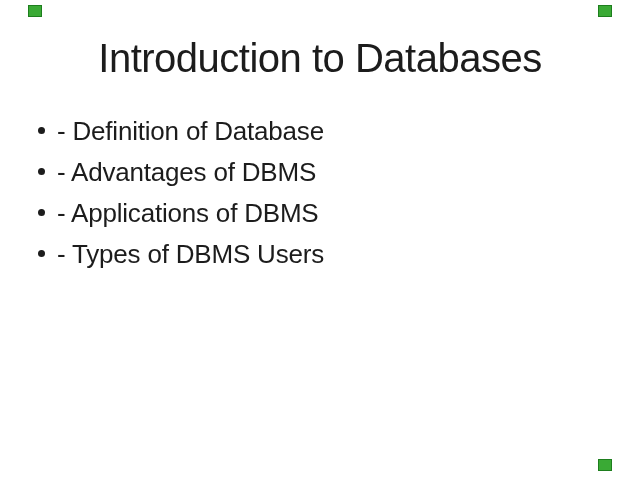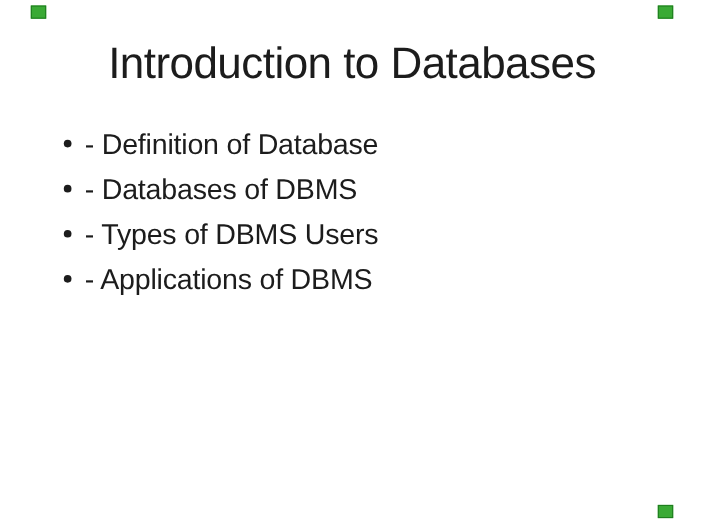--- a/index.html
+++ b/index.html
@@ -27,21 +27,21 @@
     font-weight: 400;
     letter-spacing: -0.5px;
     color: var(--fg, #1c1c1c);
   }
   .bullet-list {
     position: absolute;
     top: 111px;
     left: 0;
     width: 640px;
     margin: 0;
-    padding: 0 10px 0 58px;
+    padding: 0 10px 0 38px;
     list-style: none;
     box-sizing: border-box;
   }
   .bullet-item {
     display: flex;
     align-items: flex-start;
     min-height: 41px;
     line-height: 41px;
     font-size: 26px;
     letter-spacing: -0.2px;
@@ -82,25 +82,25 @@
 
   <h1 class="slide-title">Introduction to Databases</h1>
 
   <ul class="bullet-list">
     <li class="bullet-item">
       <span class="bullet-dot"></span>
       <span class="bullet-text">- Definition of Database</span>
     </li>
     <li class="bullet-item">
       <span class="bullet-dot"></span>
-      <span class="bullet-text">- Databases of DBMS</span>
+      <span class="bullet-text">- Advantages of DBMS</span>
+    </li>
+    <li class="bullet-item">
+      <span class="bullet-dot"></span>
+      <span class="bullet-text">- Applications of DBMS</span>
     </li>
     <li class="bullet-item">
       <span class="bullet-dot"></span>
       <span class="bullet-text">- Types of DBMS Users</span>
-    </li>
-    <li class="bullet-item">
-      <span class="bullet-dot"></span>
-      <span class="bullet-text">- Applications of DBMS</span>
     </li>
   </ul>
 
 </div>
 
 </body></html>

